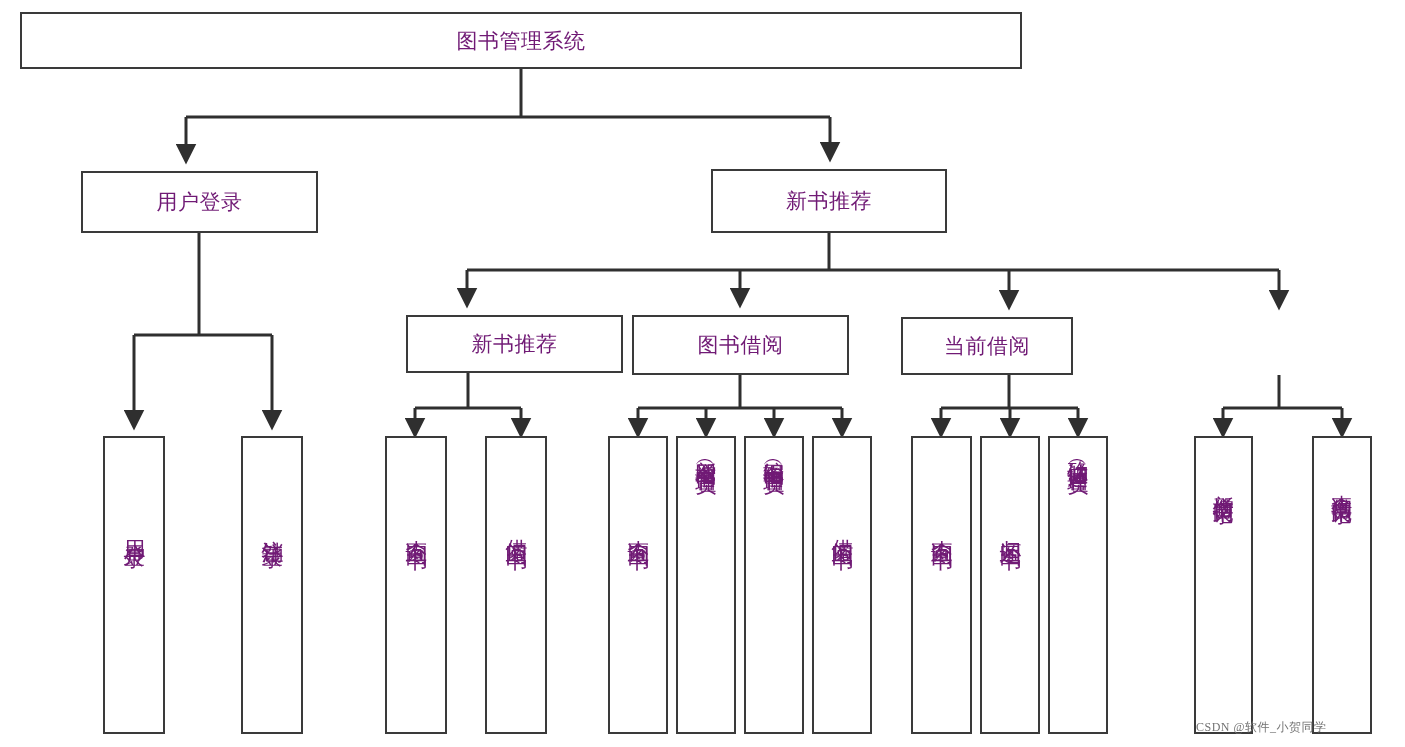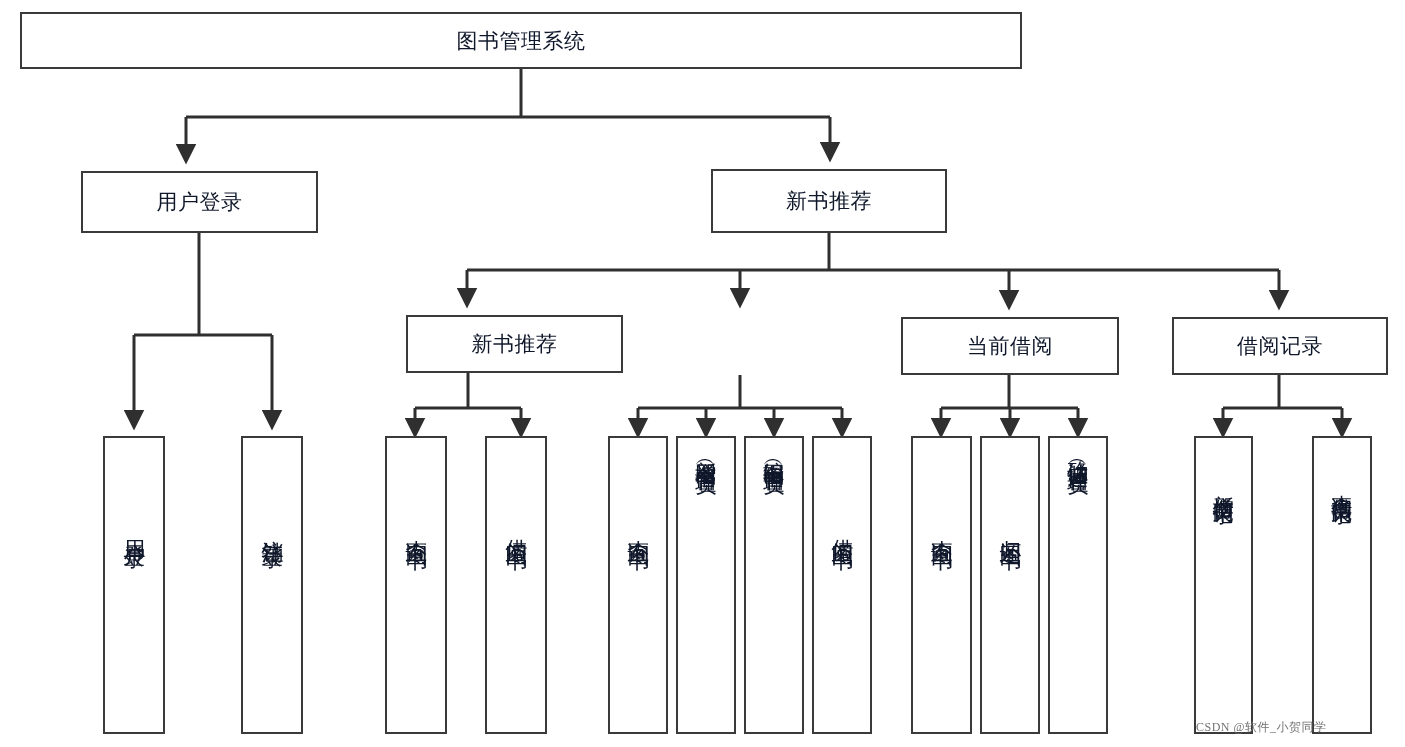--- a/index.html
+++ b/index.html
@@ -25,21 +25,21 @@
     height: 747px;
   }
   .node {
     position: absolute;
     box-sizing: border-box;
     background: #ffffff;
     border: 2px solid #3a3a3a;
     display: flex;
     align-items: center;
     justify-content: center;
-    color: #0f172a;
+    color: #701a75;
   }
   .node .label {
     text-align: center;
     line-height: 1.12;
     white-space: nowrap;
   }
   .node.horiz .label {
     font-size: 21px;
     letter-spacing: 0.5px;
   }
@@ -137,25 +137,25 @@
   <div class="node horiz" style="left:81px; top:171px; width:237px; height:62px;">
     <span class="label">用户登录</span>
   </div>
   <div class="node horiz" style="left:711px; top:169px; width:236px; height:64px;">
     <span class="label">新书推荐</span>
   </div>
 
   <div class="node horiz" style="left:360px; top:315px; width:217px; height:58px;margin-left:46px;">
     <span class="label">新书推荐</span>
   </div>
-  <div class="node horiz" style="left:901px; top:317px; width:218px; height:58px;">
+  <div class="node horiz" style="left:632px; top:315px; width:217px; height:60px;">
+    <span class="label">图书借阅</span>
+  </div>
+  <div class="node horiz" style="left:901px; top:317px; width:172px; height:58px;">
     <span class="label">当前借阅</span>
-  </div>
-  <div class="node horiz" style="left:1172px; top:317px; width:216px; height:58px;">
-    <span class="label">借阅记录</span>
   </div>
 
   <div class="node vert" style="left:103px; top:436px; width:62px; height:298px; padding-top:84px;">
     <span class="label">用户登录</span>
   </div>
   <div class="node vert" style="left:241px; top:436px; width:62px; height:298px; padding-top:84px;">
     <span class="label">注销登录</span>
   </div>
 
   <div class="node vert" style="left:385px; top:436px; width:62px; height:298px; padding-top:84px;">

